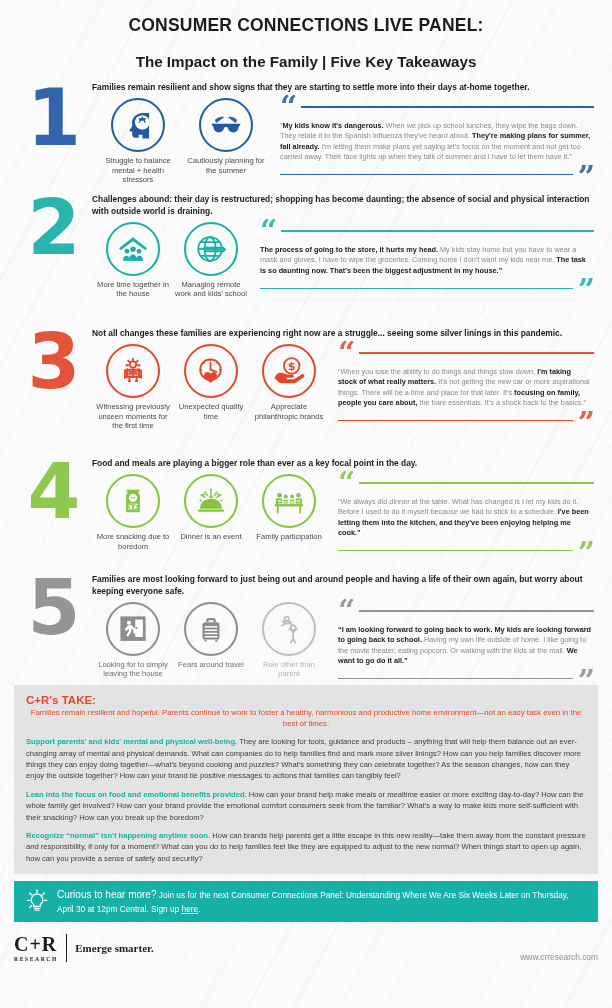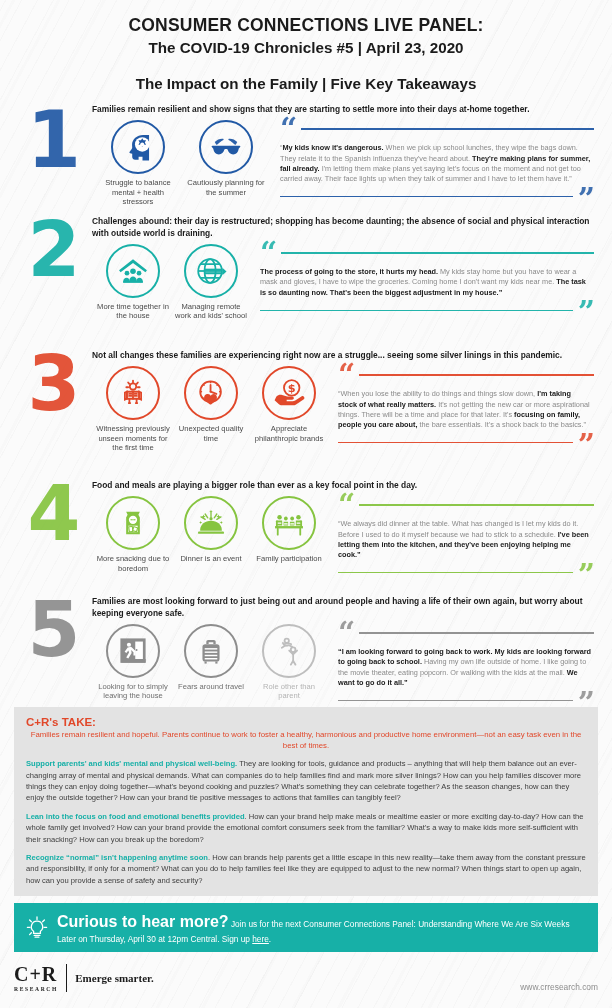--- a/index.html
+++ b/index.html
@@ -184,21 +184,21 @@
     margin: 7px 14px 0;
     background: #17b0a7;
     color: #ffffff;
     display: flex;
     align-items: center;
     padding: 7px 12px;
     gap: 9px;
   }
   .cta-icon { flex: 0 0 auto; width: 22px; height: 24px; }
   .cta-text { font-size: 8.3px; line-height: 1.45; }
-  .cta-text .strong { font-weight: bold; font-size: 16px; }
+  .cta-text .strong { font-weight: normal; font-size: 10px; }
   .cta-text a { color: #ffffff; text-decoration: underline; }
 
   
   .footer {
     margin: 12px 14px 0;
     display: flex;
     align-items: flex-end;
     justify-content: space-between;
   }
   .logo { display: flex; align-items: center; gap: 8px; font-family: Liberation Serif, serif; }
@@ -215,21 +215,20 @@
   .logo-tag { font-size: 11px; font-weight: bold; color: #1b1b1b; }
   .site { font-size: 8.4px; color: #8d8d8d; }
 </style>
 </head>
 <body>
 
 <div class="page">
 
   <div class="header">
     <div class="title-line1">CONSUMER CONNECTIONS LIVE PANEL:</div>
-    <div class="title-line2">The COVID-19 Chronicles #5 | April 23, 2020</div>
     <div class="title-line3">The Impact on the Family | Five Key Takeaways</div>
   </div>
 
   <div class="sections" id="sections">
       <div class="section sec-1 t-blue">
         <div class="bignum">1</div>
         <div class="sec-body">
           <div class="headline">Families remain resilient and show signs that they are starting to settle more into their days at-home together.</div>
           <div class="row">
             <div class="icons">

